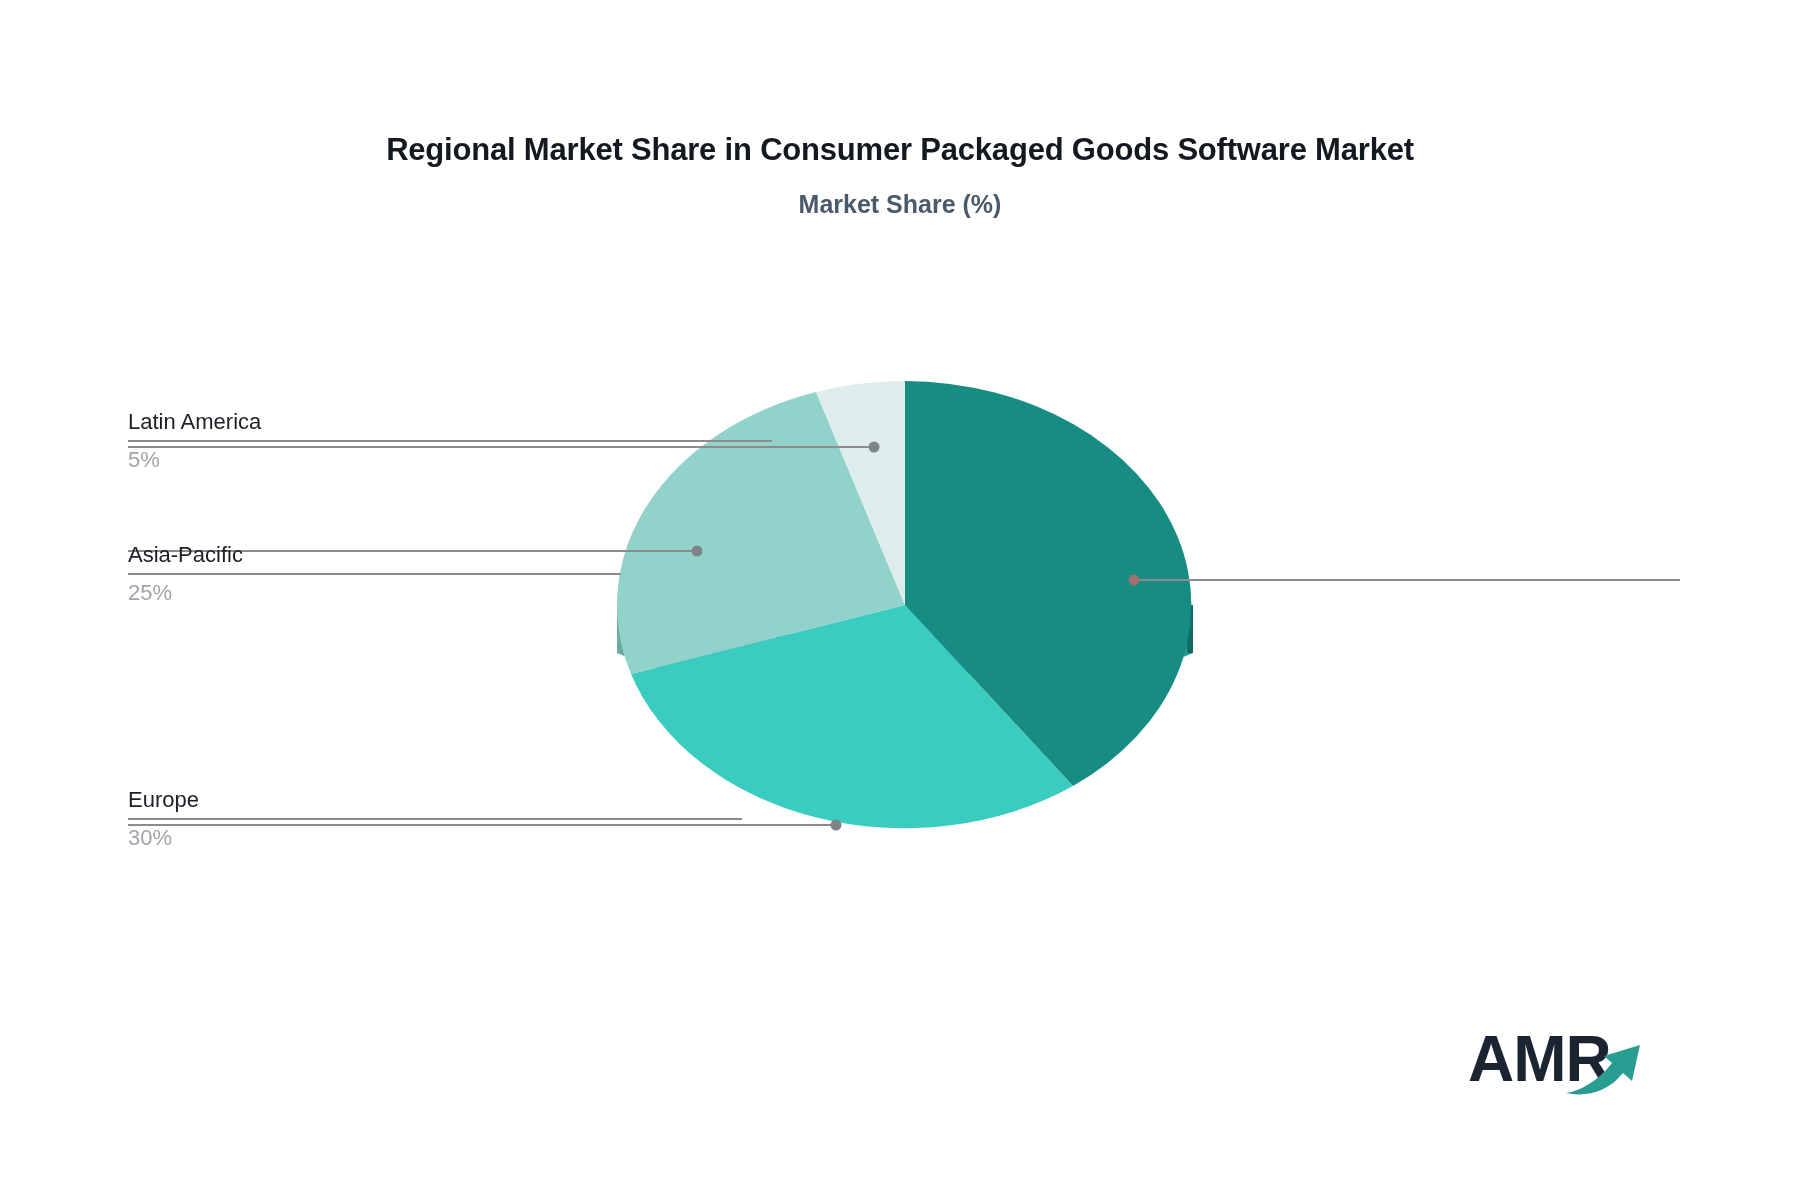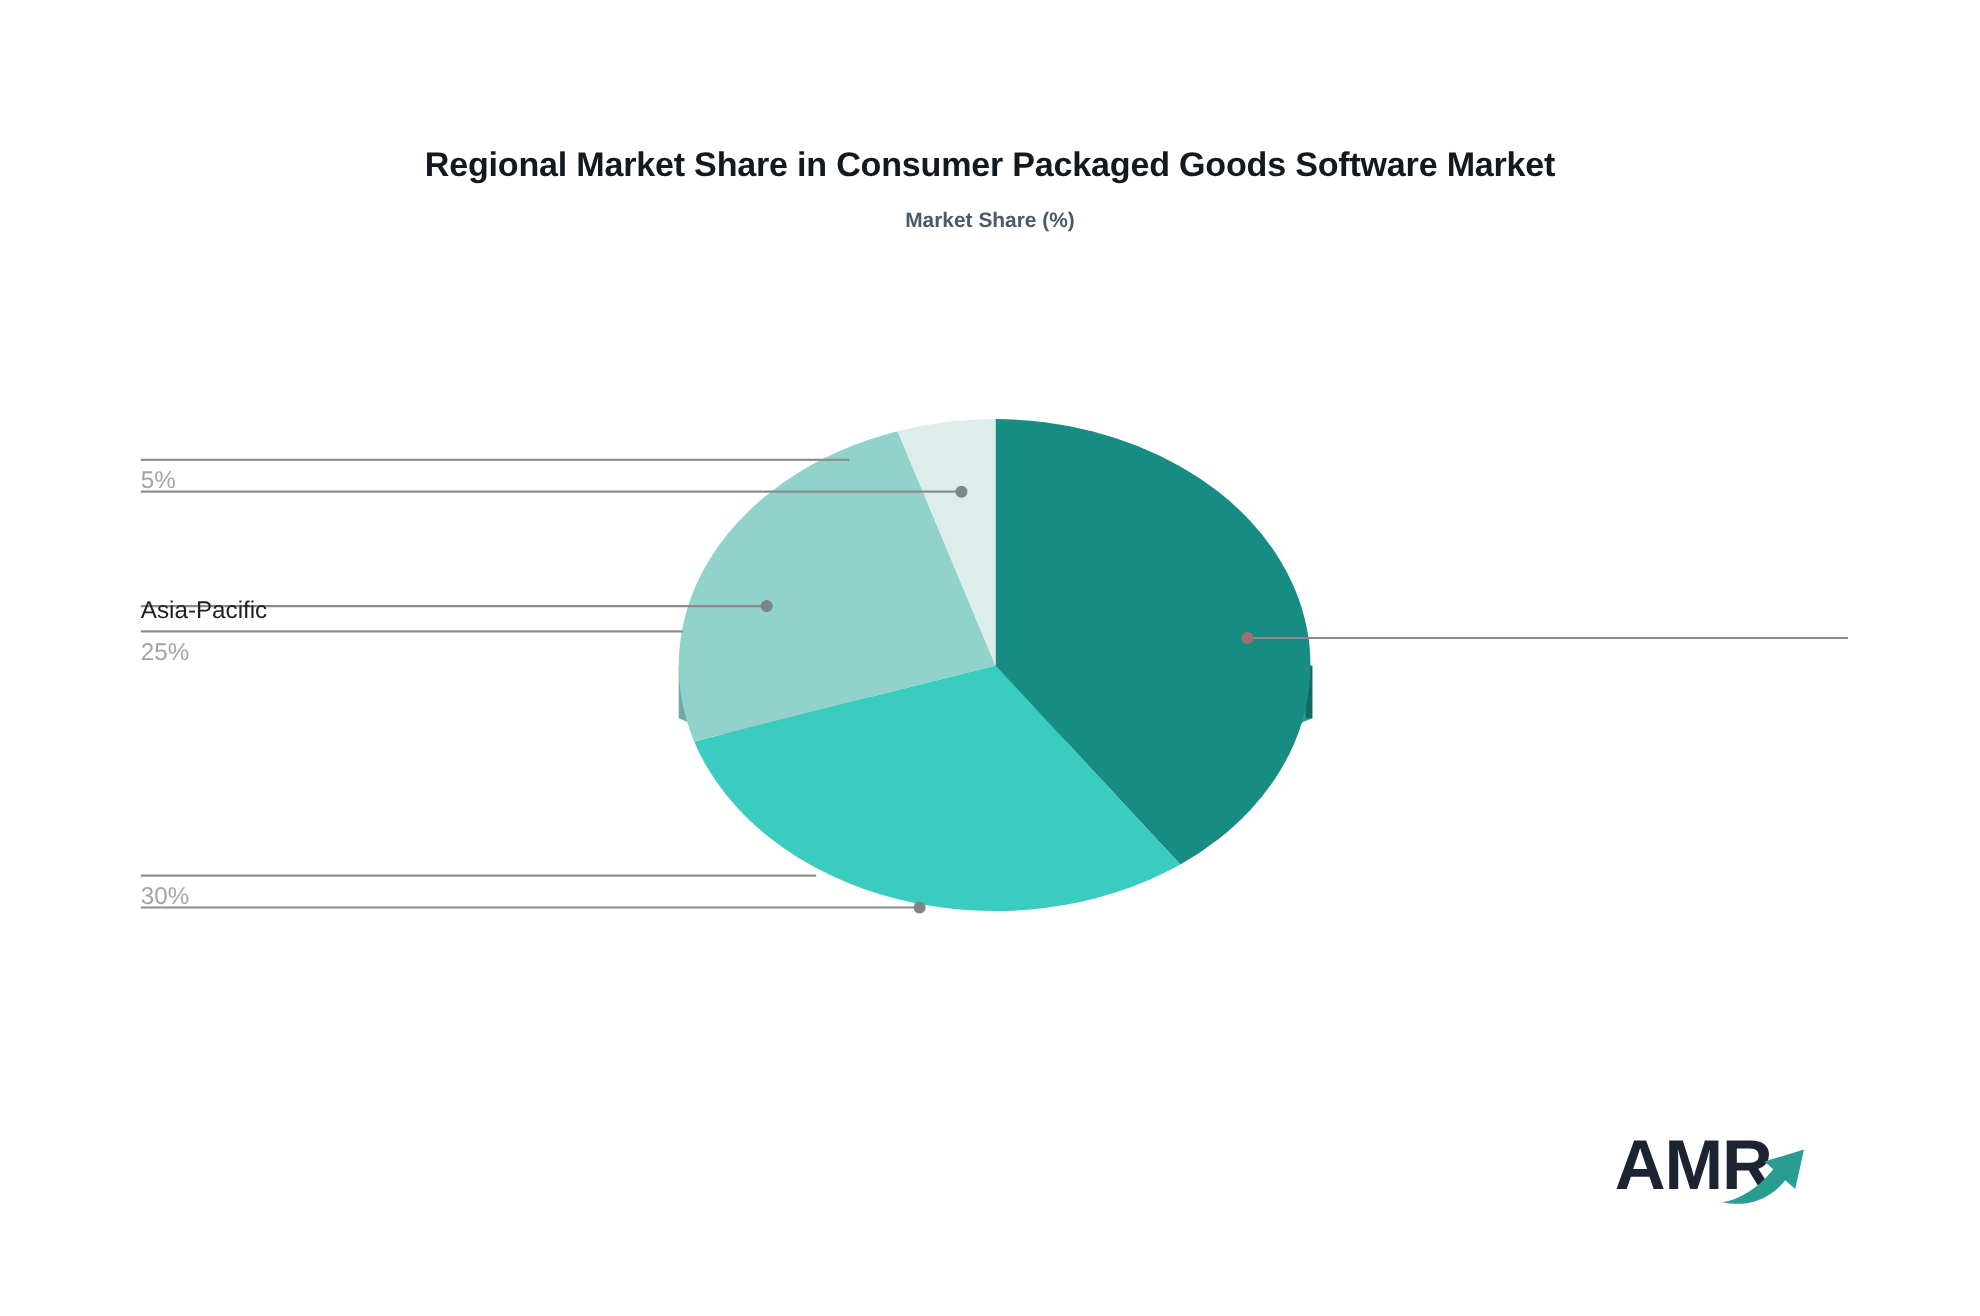--- a/index.html
+++ b/index.html
@@ -14,21 +14,21 @@
   
   #chart-title {
     position:absolute; left:0; top:132px; width:1800px;
     text-align:center;
     font-size:31px; font-weight:bold; color:#14191f;
     letter-spacing:-0.2px;
   }
   #chart-subtitle {
     position:absolute; left:0; top:190px; width:1800px;
     text-align:center;
-    font-size:19px; font-weight:bold; color:#4a5a6a;
+    font-size:25px; font-weight:bold; color:#4a5a6a;
   }
 
   
   #pie-wrap { position:absolute; left:575px; top:360px; width:660px; height:560px; }
   #pie-svg  { display:block; width:660px; height:560px; }
 
   
   .callout { position:absolute; }
   .callout .cl-name {
     font-size:22px; color:#1c2127; line-height:1.05; white-space:nowrap;
@@ -106,31 +106,33 @@
     <circle cx="697" cy="551" r="5.5" fill="#7e8588"></circle>
 
     <line x1="128" y1="825" x2="834" y2="825" stroke="#8c8c8c" stroke-width="2"></line>
     <circle cx="836" cy="825" r="5.5" fill="#7e8588"></circle>
 
     <line x1="1136" y1="580" x2="1680" y2="580" stroke="#8c8c8c" stroke-width="2"></line>
     <circle cx="1134" cy="580" r="5.5" fill="#a0706e"></circle>
   </svg>
 
   <div class="callout left" id="callout-latin-america">
+    <div class="cl-name">Latin America</div>
     <div class="cl-rule"></div>
     <div class="cl-value">5%</div>
   </div>
 
   <div class="callout left" id="callout-asia-pacific">
     <div class="cl-name">Asia-Pacific</div>
     <div class="cl-rule"></div>
     <div class="cl-value">25%</div>
   </div>
 
   <div class="callout left" id="callout-europe">
+    <div class="cl-name">Europe</div>
     <div class="cl-rule"></div>
     <div class="cl-value">30%</div>
   </div>
 
 
   <div id="amr-logo">
     <div class="amr-text" style="color: rgb(27, 36, 48);">AMR</div>
     <svg class="amr-arrow" viewBox="0 0 84 66" xmlns="http://www.w3.org/2000/svg">
       <path d="M2 62 C 16 60, 34 50, 48 32 L 40 25 L 76 14 L 68 50 L 59 42 C 43 62, 21 66, 2 62 Z" fill="#2a9d92"></path>
     </svg>

